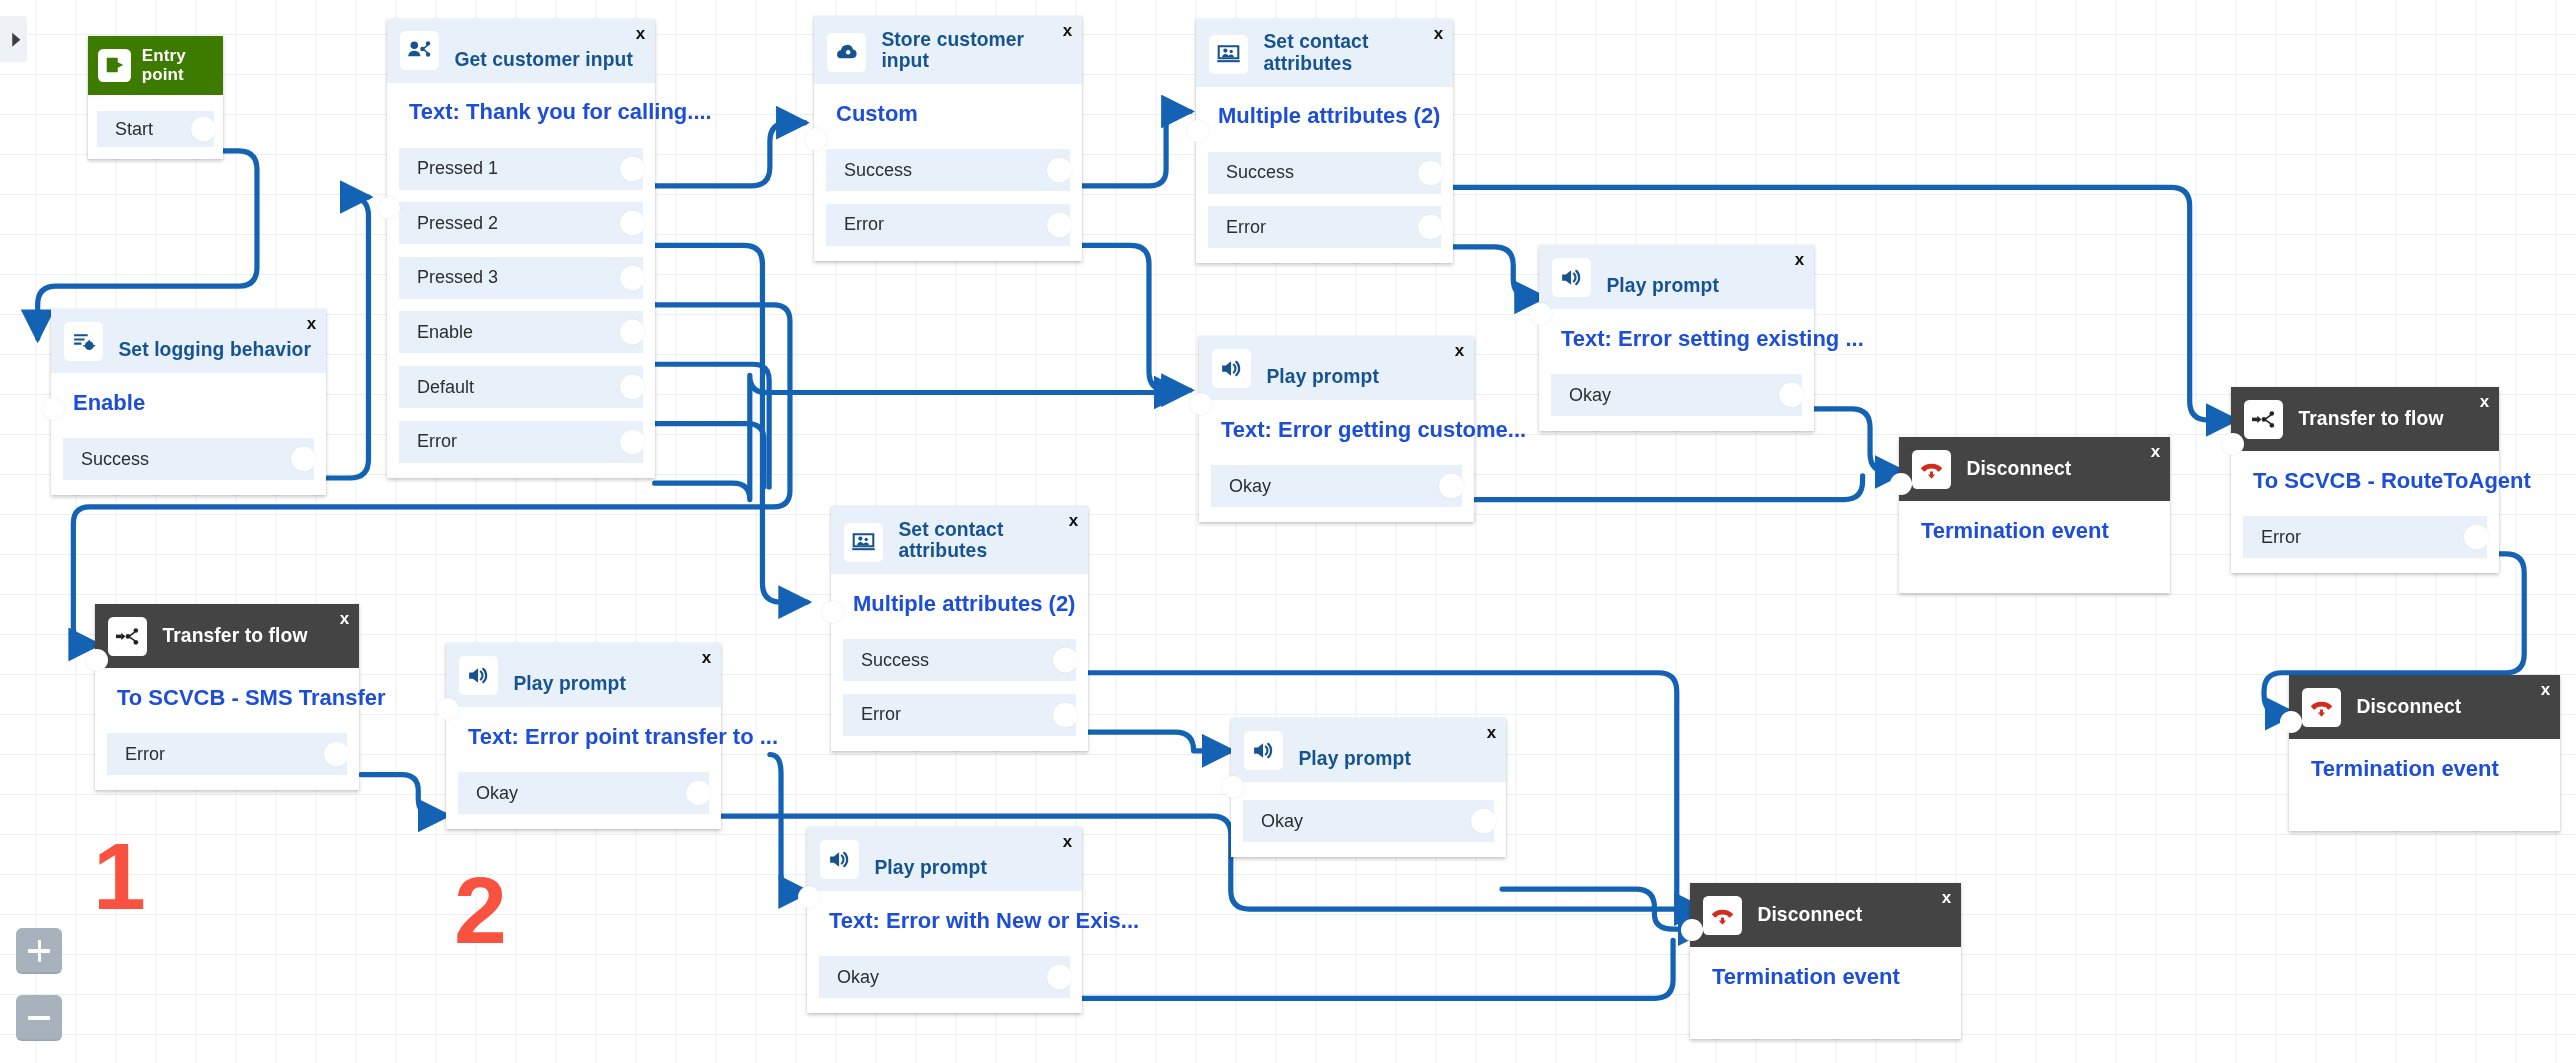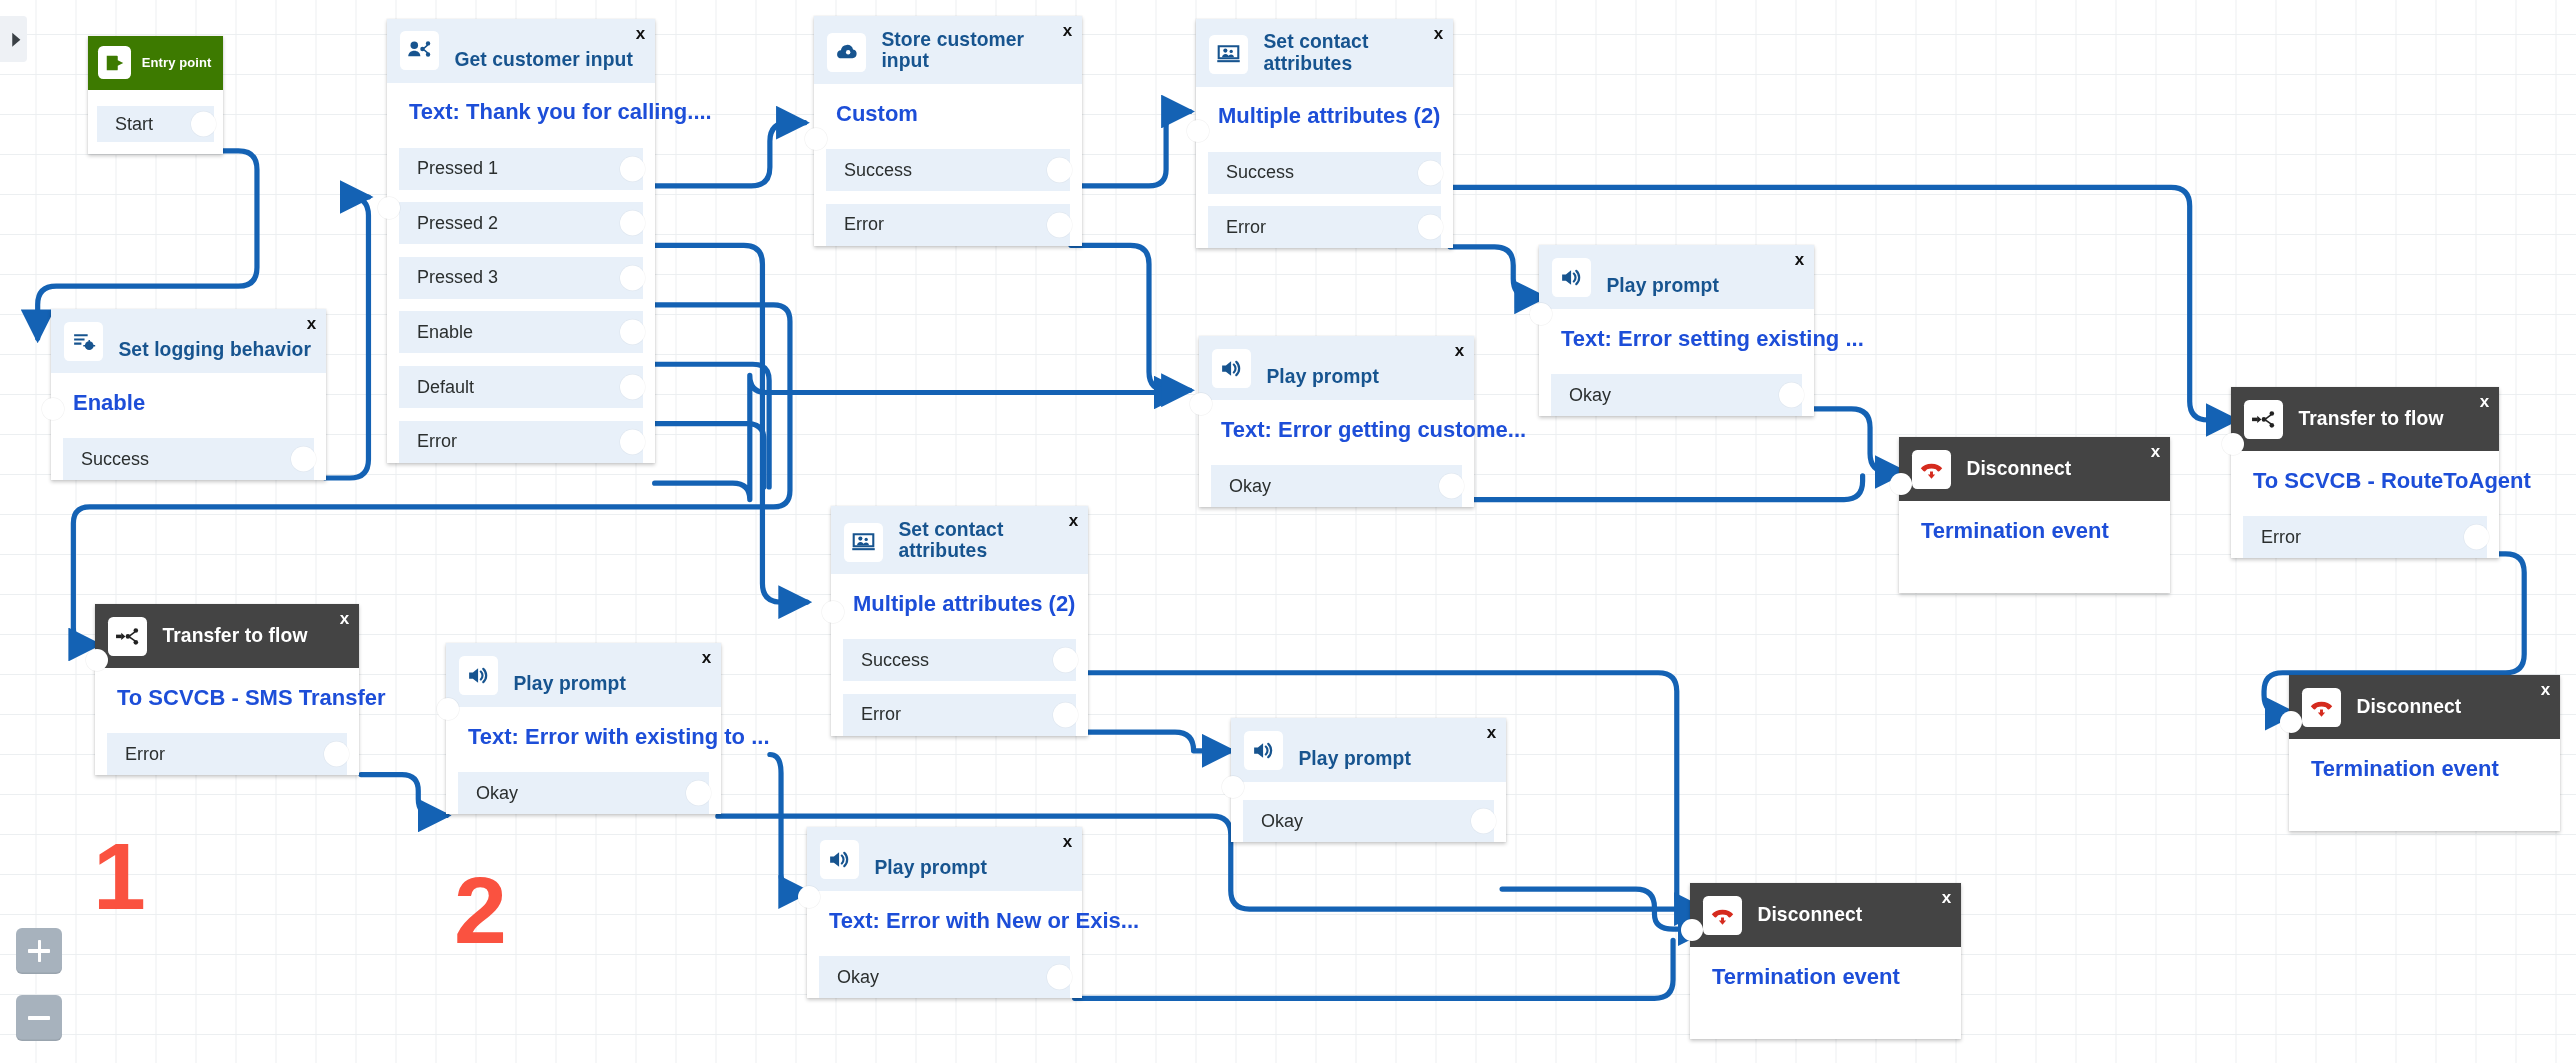--- a/index.html
+++ b/index.html
@@ -58,21 +58,21 @@
     font-size: 17px; font-weight: bold; line-height: 1;
     color: #111111; cursor: pointer; font-family: "Liberation Sans", sans-serif;
   }
   .node.dark .node-close, .node.green .node-close { color: #ffffff; }
 
   .node-sub {
     padding: 16.4px 22px 4.5px 22px;
     font-size: 22px; font-weight: bold; color: #1d4ed8;
     white-space: nowrap;
   }
-  .node-body { }
+  .node-body { padding-bottom: 15px; }
   .ports { margin-top: 18px; }
   .port {
     position: relative;
     height: 42px; margin: 0 12px 12.6px 12px;
     background: #e8f0f9;
     display: flex; align-items: center;
     padding-left: 18px;
     font-size: 18px; font-weight: normal; color: #2b2f2f;
   }
   .port:last-child { margin-bottom: 0; }
@@ -201,21 +201,21 @@
   <div id="annot-1" class="annot">1</div>
   <div id="annot-2" class="annot">2</div>
 
   <div class="node green" style="left:88px; top:36px; width:135px;">
     <div class="node-head" style="padding:10.4px 10.4px;gap:10.4px;min-height:49px;">
       <span class="node-icon" style="width:33px;height:33px;">
         <svg width="22" height="22" viewBox="0 0 24 24" fill="#3d7a00">
             <path d="M3 4h11a1 1 0 0 1 1 1v4l6 3-6 3v4a1 1 0 0 1-1 1H3z"></path>
           </svg>
       </span>
-      <span class="node-title" style="font-size:13px;">Entry point</span>
+      <span class="node-title" style="font-size:17px;">Entry point</span>
     </div>
     <div class="node-body" style="padding-bottom:12px;">
       <div class="ports" style="margin-top:16.4px;">
         <div class="port" style="height:36px;margin:0 9px;">
           <span>Start</span>
           <span class="dot"></span>
         </div>
       </div>
     </div>
   </div>
@@ -432,21 +432,21 @@
       <span class="node-icon">
         <svg width="25" height="25" viewBox="0 0 24 24">
             <path d="M3 9h3.6L11.6 5v14L6.6 15H3z"></path>
             <path d="M14.2 8.2a5.2 5.2 0 0 1 0 7.6" fill="none" stroke="#17548f" stroke-width="2.1" stroke-linecap="round"></path>
             <path d="M16.6 5.6a8.8 8.8 0 0 1 0 12.8" fill="none" stroke="#17548f" stroke-width="2.1" stroke-linecap="round"></path>
           </svg>
       </span>
       <span class="node-title">Play prompt</span>
       <span class="node-close">x</span>
     </div>
-    <div class="node-sub">Text: Error with existing to ...</div>
+    <div class="node-sub">Text: Error point transfer to ...</div>
     <div class="node-body">
       <div class="ports">
         <div class="port">
           <span>Okay</span>
           <span class="dot"></span>
           </div>
       </div>
     </div>
   </div>
 

